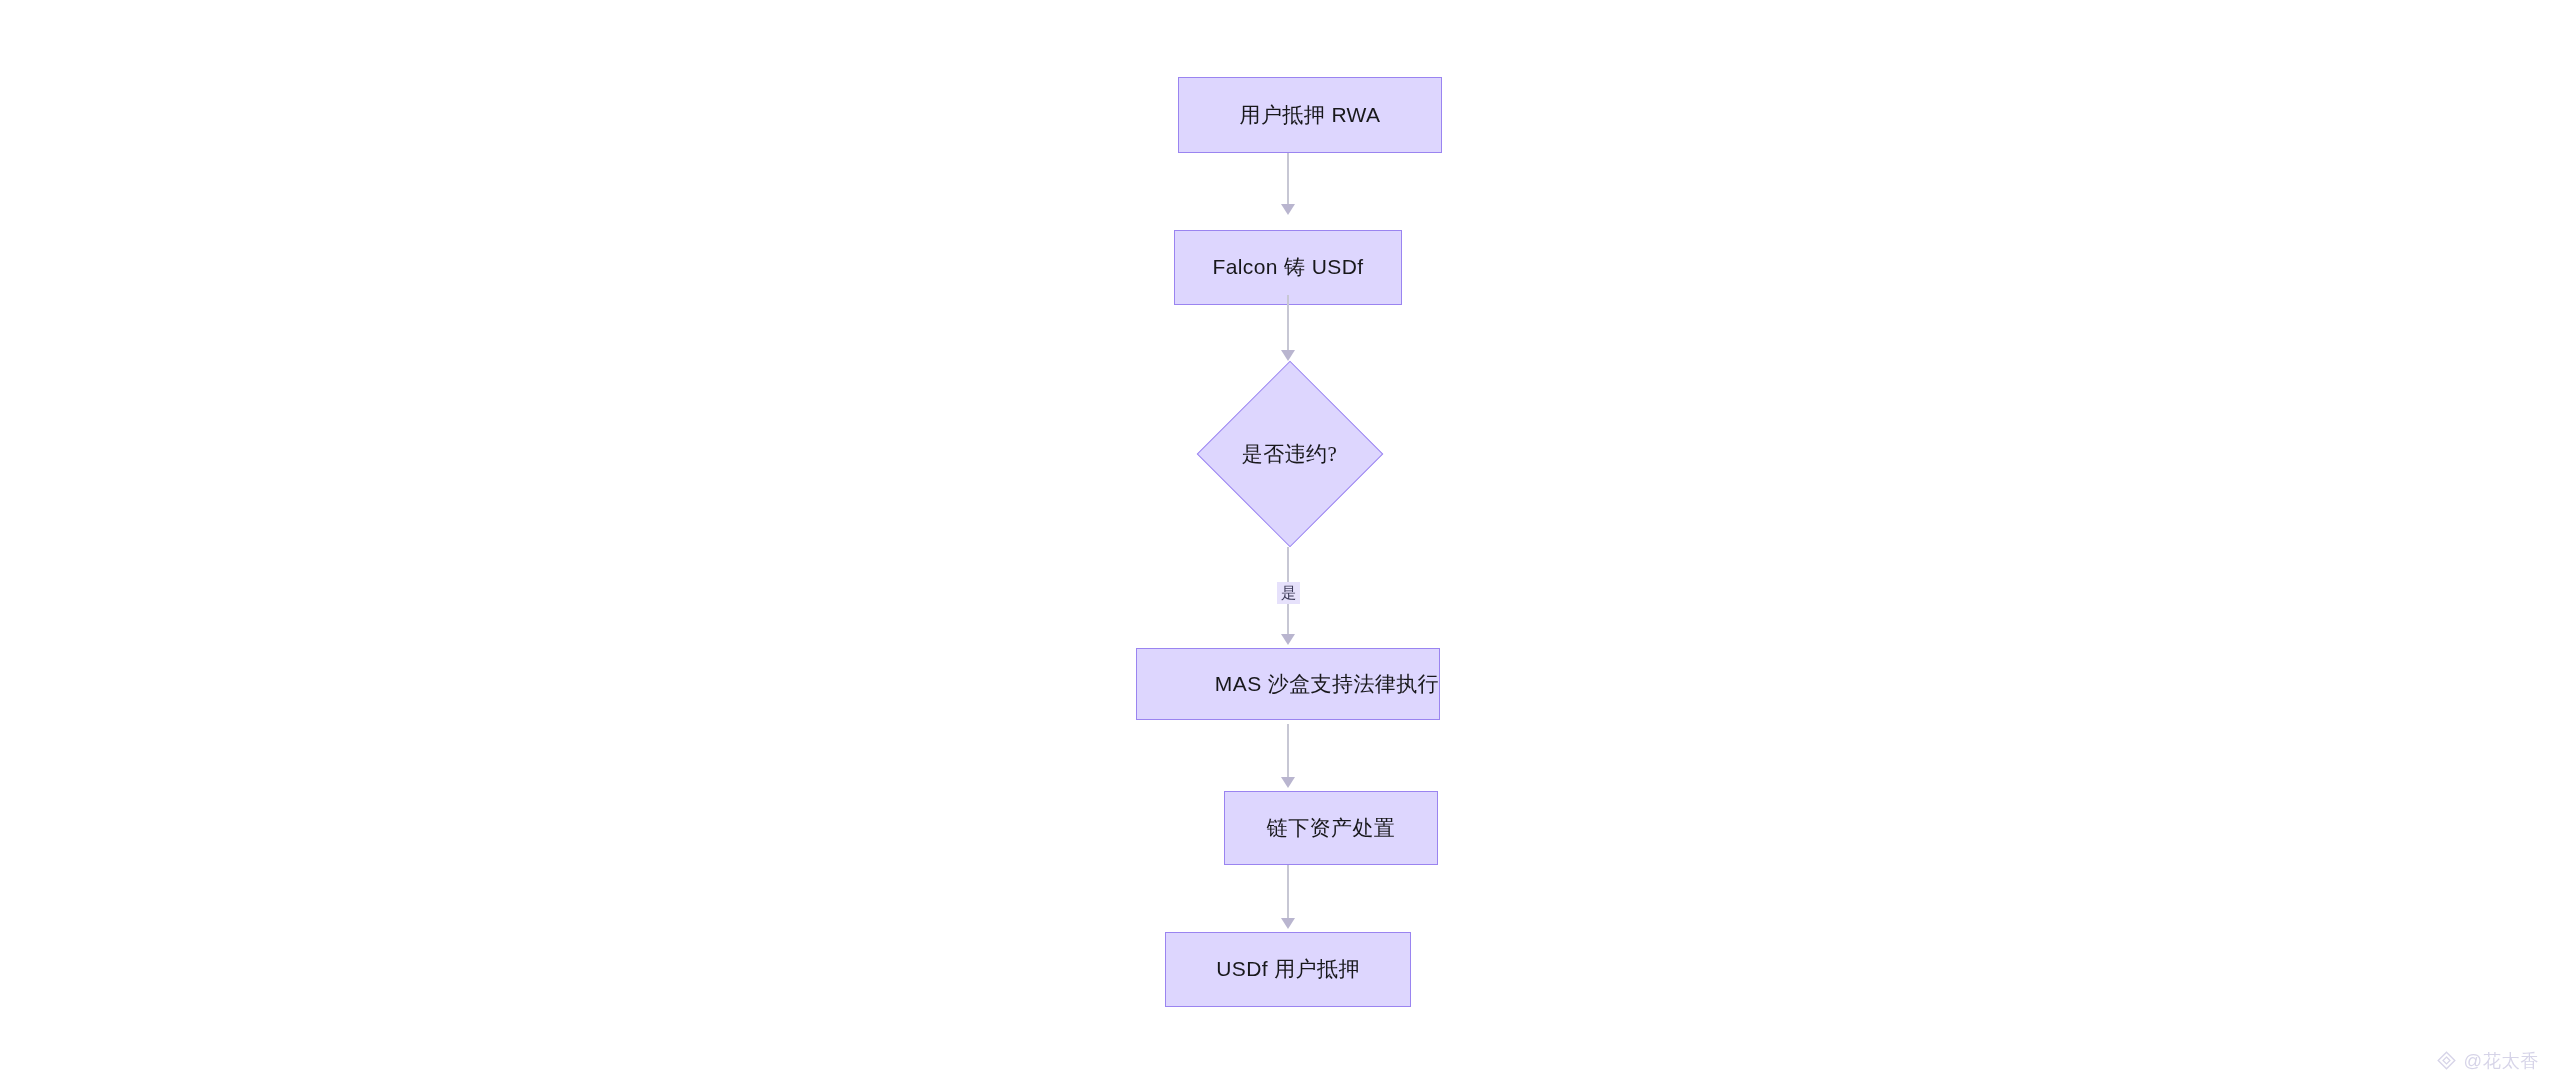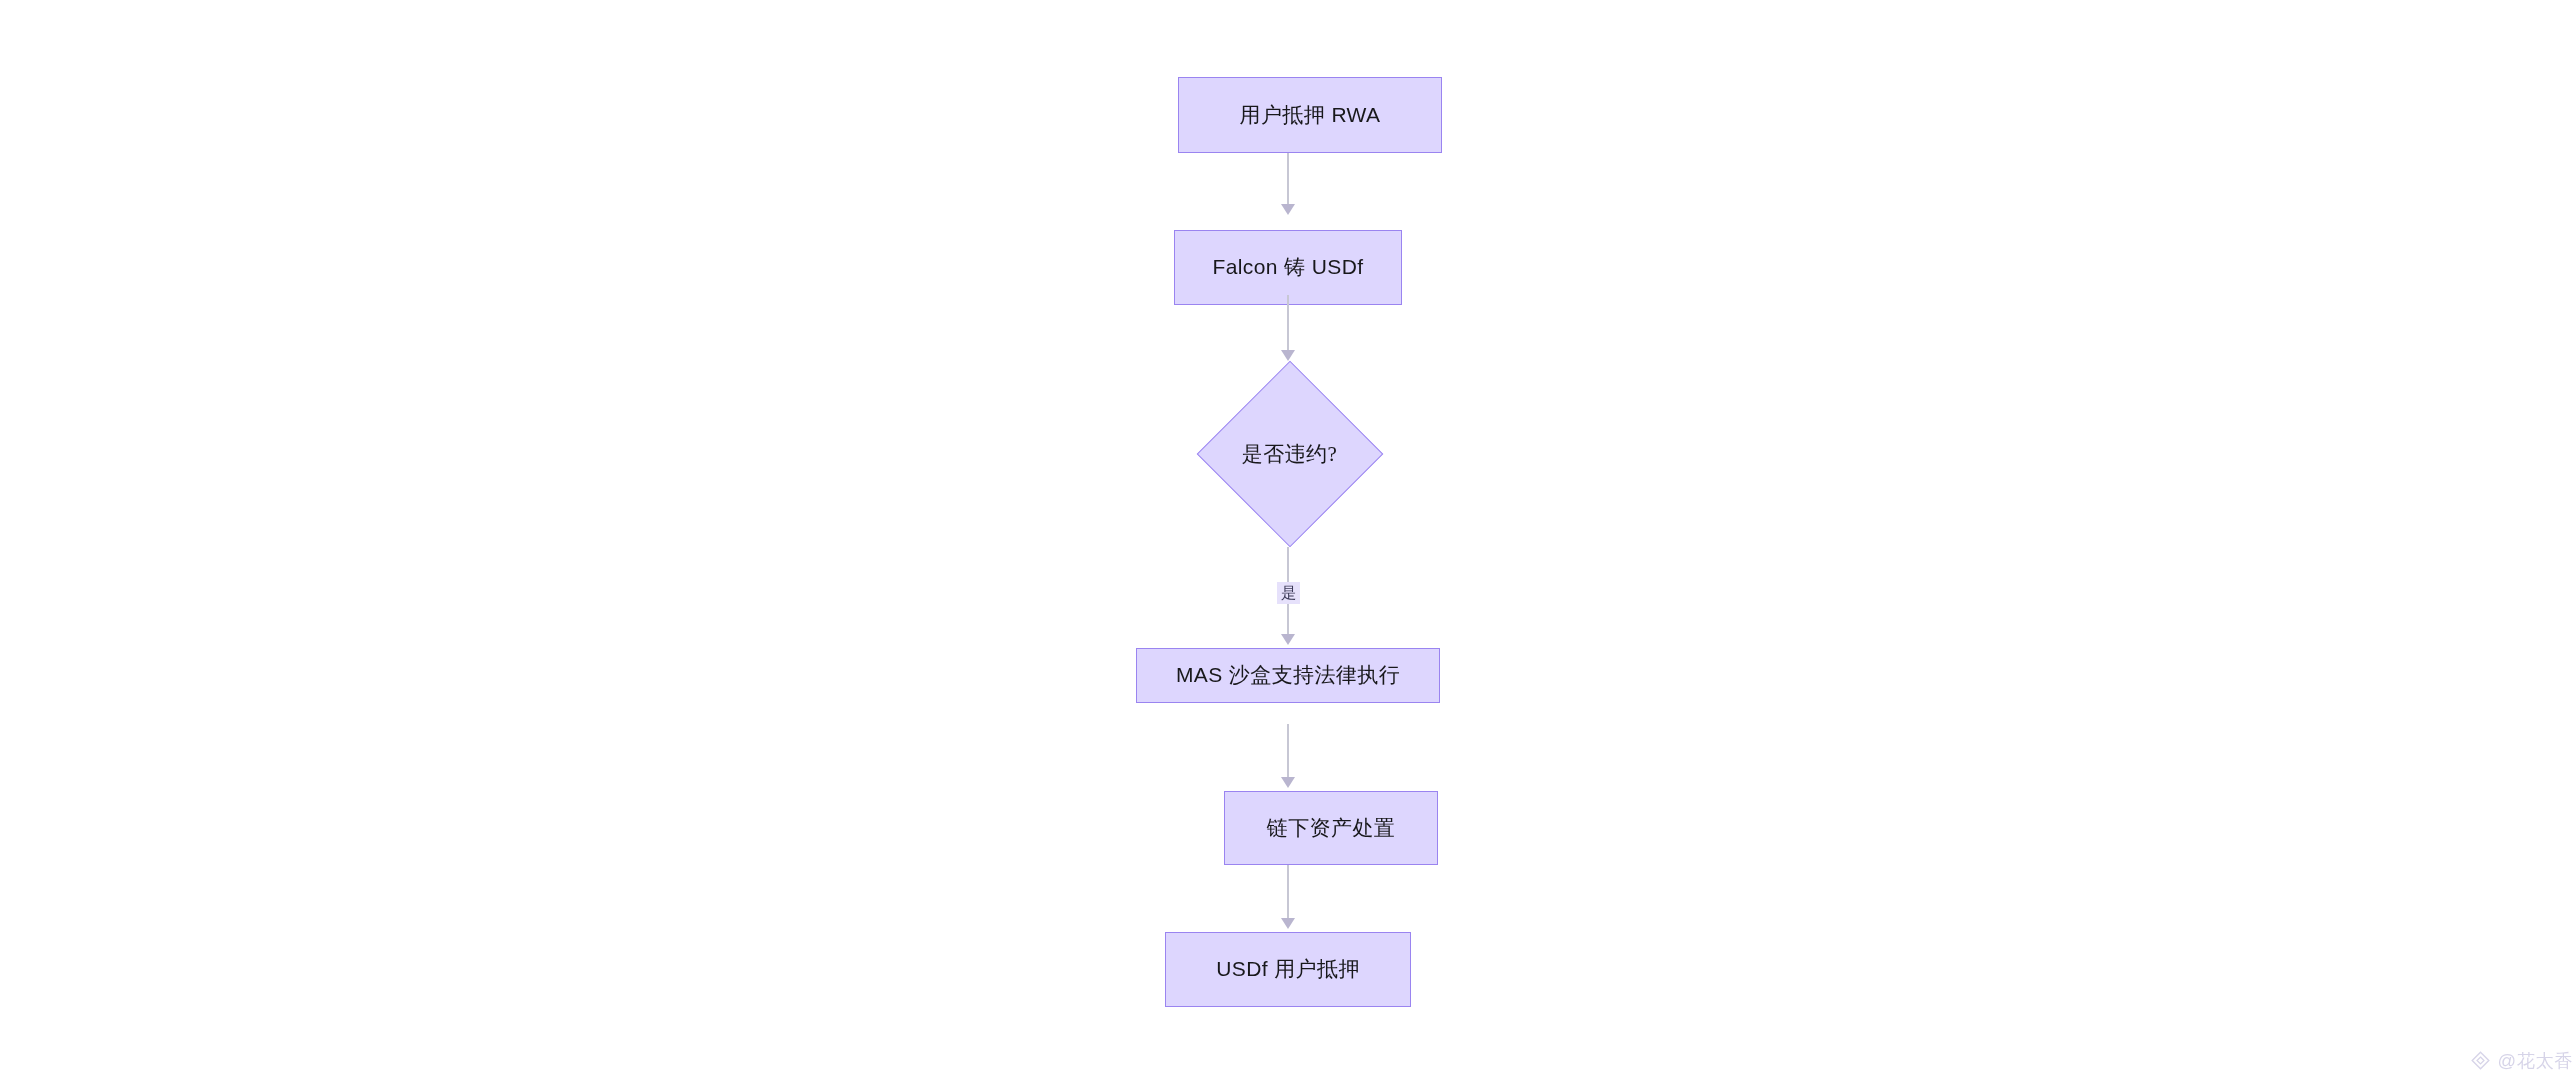--- a/index.html
+++ b/index.html
@@ -37,21 +37,21 @@
     font-size: 21px;
     line-height: 1.25;
     letter-spacing: 0.4px;
     white-space: nowrap;
     user-select: none;
   }
 
   
   .n-pledge   { left: 1178px; top: 77px;  width: 264px; height: 76px; }
   .n-mint     { left: 1174px; top: 230px; width: 228px; height: 75px; }
-  .n-mas      { left: 1136px; top: 648px; width: 304px; height: 55px; }
+  .n-mas      { left: 1136px; top: 648px; width: 304px; height: 72px; justify-content: flex-end; }
   .n-offchain { left: 1182px; top: 791px; width: 214px; height: 74px; margin-left: 42px; }
   .n-payout   { left: 1165px; top: 932px; width: 246px; height: 75px; }
 
   
   .diamond-wrap {
     position: absolute;
     left: 1196px;
     top: 360px;
     width: 187px;
     height: 187px;
@@ -122,21 +122,21 @@
     color: #3c3a58;
     font-size: 15.4px;
     line-height: 1.2;
     white-space: nowrap;
     user-select: none;
   }
 
   
   .watermark {
     position: absolute;
-    right: 3px;
+    right: 37px;
     bottom: 13.5px;
     display: flex;
     align-items: center;
     gap: 6.7px;
     opacity: 0.30;
     user-select: none;
   }
   .watermark .wm-logo {
     width: 21px;
     height: 21px;

